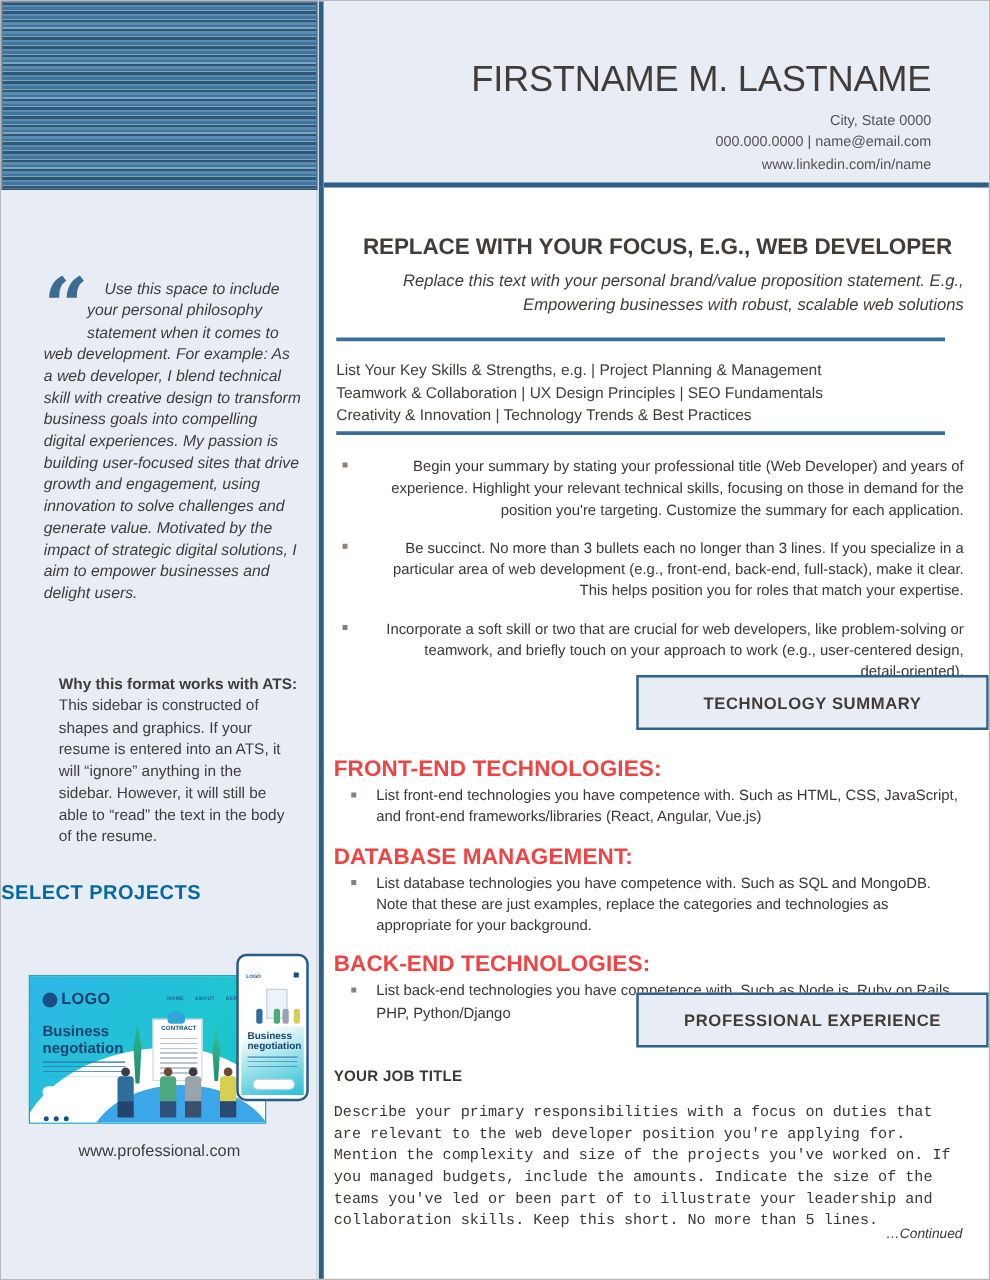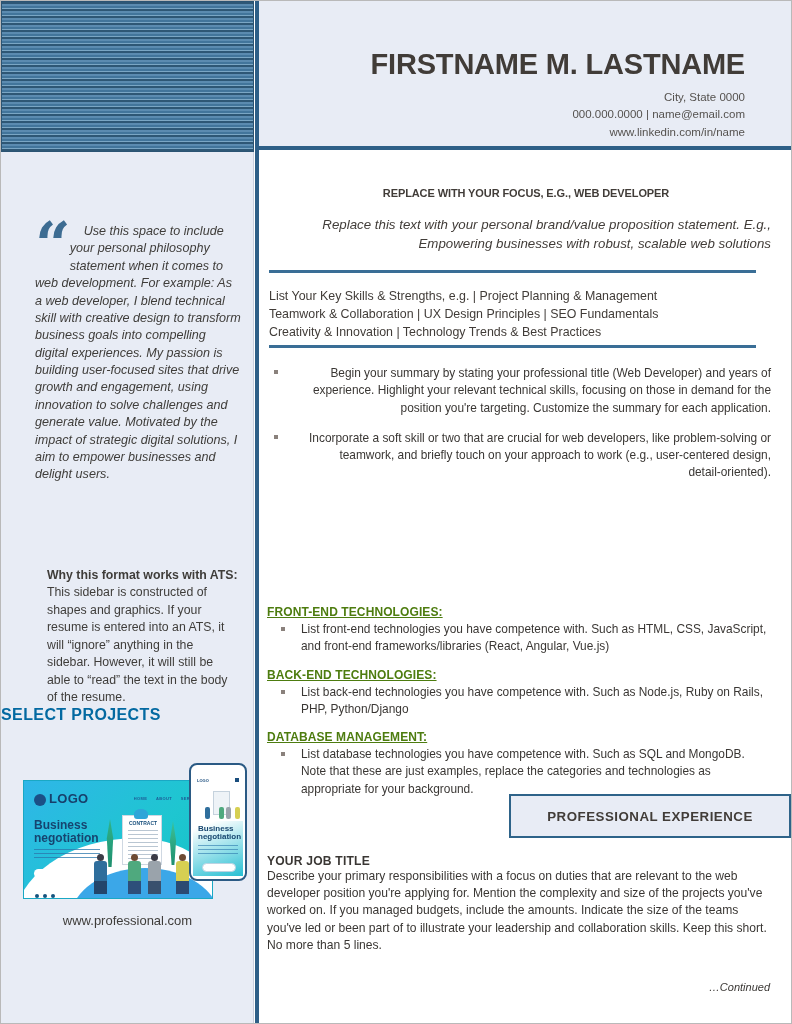--- a/index.html
+++ b/index.html
@@ -91,21 +91,20 @@
   }
 
   .ats-note {
     position: absolute;
     left: 46px;
     top: 538px;
     width: 192px;
     font-size: 12.3px;
     line-height: 1.42;
     color: #3f3d3a;
-    margin-top: 28px;
   }
   .ats-note b { font-weight: 700; }
 
   .projects-title {
     position: absolute;
     left: 0;
     top: 705px;
     width: 303px;
     text-align: left;
     font-size: 16px;
@@ -273,41 +272,41 @@
     height: 149px;
     background: #e8ecf5;
     border-bottom: 4px solid #2e5f87;
   }
 
   .name {
     position: absolute;
     right: 46px;
     top: 47px;
     font-size: 29px;
-    font-weight: 700;
+    font-weight: 400;
     color: #413c38;
     letter-spacing: -0.2px;
   }
 
   .contact {
     position: absolute;
     right: 46px;
     top: 88px;
     text-align: right;
     font-size: 11.5px;
     line-height: 1.52;
     color: #55524f;
   }
 
   .headline {
     position: absolute;
     left: 0; top: 186px;
     width: 534px;
     text-align: center;
-    font-size: 11px;
+    font-size: 18px;
     font-weight: 700;
     color: #413c38;
     letter-spacing: -0.1px;
   }
 
   .brand-stmt {
     position: absolute;
     left: 24px; top: 215px;
     width: 488px;
     text-align: right;
@@ -378,24 +377,23 @@
   }
   .box-tech { top: 539px; }
   .box-exp  { top: 793px; }
 
   .tech-body {
     position: absolute;
     left: 8px; top: 604px;
     width: 500px;
   }
   .cat-title {
-    font-size: 12px;
+    font-size: 18px;
     font-weight: 700;
-    color: #4d7c0f;
-    text-decoration: underline;
+    color: #ef4444;
     letter-spacing: 0.1px;
     margin-bottom: 2px;
   }
   .cat-block { margin-bottom: 12px; }
   .cat-block:last-child { margin-bottom: 0; }
   .cat-bullet {
     position: relative;
     padding-left: 34px;
     font-size: 11.9px;
     line-height: 1.45;
@@ -428,24 +426,25 @@
     margin: 0 1px 3px 1px;
     height: 8px;
   }
   .job-title {
     font-size: 12.1px;
     font-weight: 700;
     color: #3a3734;
     letter-spacing: 0.2px;
   }
   .exp-desc {
-    margin-top: 0;
+    margin-top: 14px;
     font-size: 12.1px;
     line-height: 1.42;
     color: #3a3734;
+    font-family: Liberation Mono, monospace;
   }
   .continued {
     position: absolute;
     left: 8px; top: 980px;
     width: 503px;
     text-align: right;
     font-style: italic;
     font-size: 11px;
     color: #3a3734;
   }
@@ -560,37 +559,41 @@
     <div class="skills">
       <div>List Your Key Skills &amp; Strengths, e.g. | Project Planning &amp; Management</div>
       <div>Teamwork &amp; Collaboration | UX Design Principles | SEO Fundamentals</div>
       <div>Creativity &amp; Innovation | Technology Trends &amp; Best Practices</div>
     </div>
 
     <div class="rule rule-bot"></div>
 
     <div class="bullets">
       <div class="bullet">Begin your summary by stating your professional title (Web Developer) and years of experience. Highlight your relevant technical skills, focusing on those in demand for the position you're targeting. Customize the summary for each application.</div>
+      <div class="bullet">Be succinct. No more than 3 bullets each no longer than 3 lines. If you specialize in a particular area of web development (e.g., front-end, back-end, full-stack), make it clear. This helps position you for roles that match your expertise.</div>
       <div class="bullet">Incorporate a soft skill or two that are crucial for web developers, like problem-solving or teamwork, and briefly touch on your approach to work (e.g., user-centered design, detail-oriented).</div>
     </div>
 
+    <div class="section-box box-tech">
+      <span>TECHNOLOGY SUMMARY</span>
+    </div>
 
     <div class="tech-body">
       <div class="cat-block">
         <div class="cat-title">FRONT-END TECHNOLOGIES:</div>
         <div class="cat-bullet">List front-end technologies you have competence with. Such as HTML, CSS, JavaScript, and front-end frameworks/libraries (React, Angular, Vue.js)</div>
       </div>
       <div class="cat-block">
+        <div class="cat-title">DATABASE MANAGEMENT:</div>
+        <div class="cat-bullet">List database technologies you have competence with. Such as SQL and MongoDB. Note that these are just examples, replace the categories and technologies as appropriate for your background.</div>
+      </div>
+      <div class="cat-block">
         <div class="cat-title">BACK-END TECHNOLOGIES:</div>
         <div class="cat-bullet">List back-end technologies you have competence with. Such as Node.js, Ruby on Rails, PHP, Python/Django</div>
       </div>
-      <div class="cat-block">
-        <div class="cat-title">DATABASE MANAGEMENT:</div>
-        <div class="cat-bullet">List database technologies you have competence with. Such as SQL and MongoDB. Note that these are just examples, replace the categories and technologies as appropriate for your background.</div>
-      </div>
     </div>
 
     <div class="section-box box-exp">
       <span>PROFESSIONAL EXPERIENCE</span>
     </div>
 
     <div class="exp-body">
       <div class="job-title">YOUR JOB TITLE</div>
       <div class="exp-desc">Describe your primary responsibilities with a focus on duties that are relevant to the web developer position you're applying for. Mention the complexity and size of the projects you've worked on. If you managed budgets, include the amounts. Indicate the size of the teams you've led or been part of to illustrate your leadership and collaboration skills. Keep this short. No more than 5 lines.</div>
     </div>

